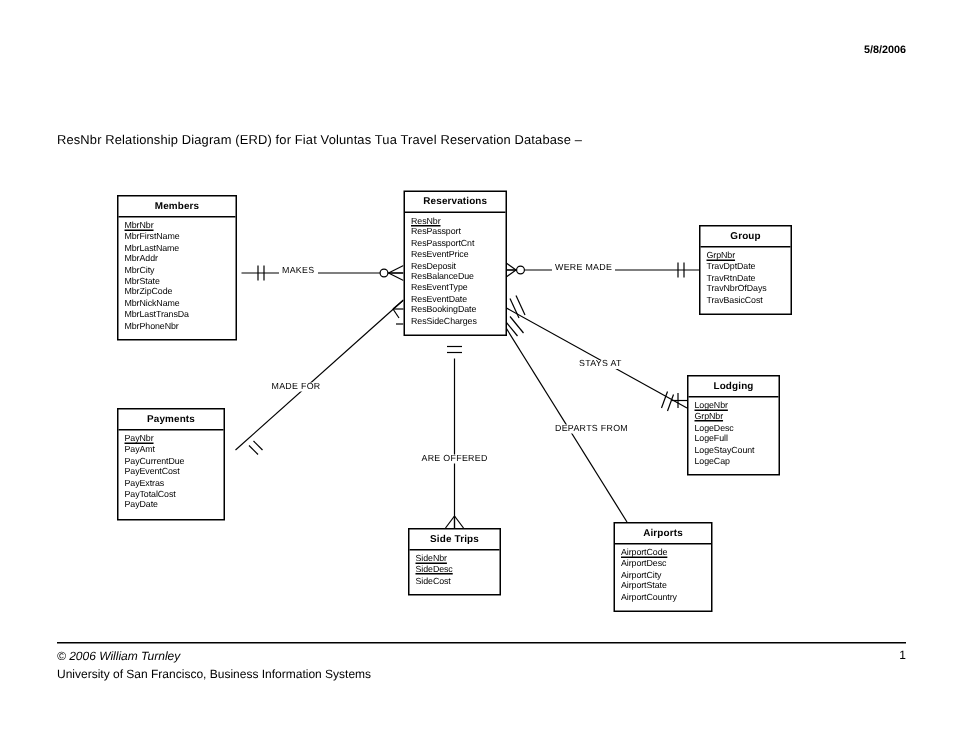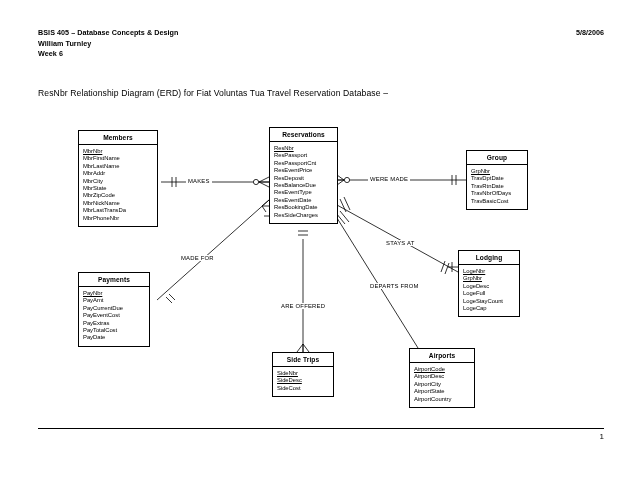--- a/index.html
+++ b/index.html
@@ -124,25 +124,20 @@
     letter-spacing: 0.2px;
     z-index: 6;
   }
 </style>
 </head>
 <body>
 
 <div class="page">
 
   <div class="doc-header">
-    <div class="hdr-left">
-      <div>BSIS 405 – Database Concepts &amp; Design</div>
-      <div>William Turnley</div>
-      <div>Week 6</div>
-    </div>
     <div class="hdr-right">5/8/2006</div>
     <div class="clear"></div>
   </div>
 
   <div class="doc-title">ResNbr Relationship Diagram (ERD) for Fiat Voluntas Tua Travel Reservation Database –</div>
 
   <div class="erd">
 
     <svg viewBox="0 0 640 495">
       <g stroke="#000000" stroke-width="0.8" fill="none">
@@ -297,15 +292,19 @@
 
     <div class="rel-label" style="left:384px; top:240px;">STAYS AT</div>
 
     <div class="rel-label" style="left:368px; top:283px;">DEPARTS FROM</div>
 
     <div class="rel-label" style="left:279px; top:303px;">ARE OFFERED</div>
 
   </div>
 
   <div class="footer-rule"></div>
+  <div class="footer-text">
+    <div class="line1">© 2006 William Turnley</div>
+    <div>University of San Francisco, Business Information Systems</div>
+  </div>
   <div class="footer-page">1</div>
 
 </div>
 
 </body></html>

